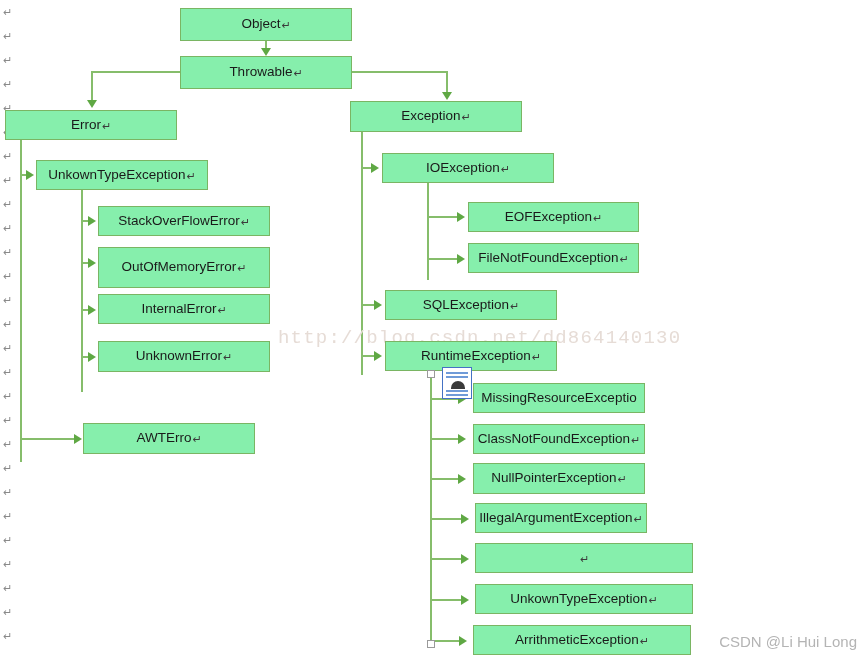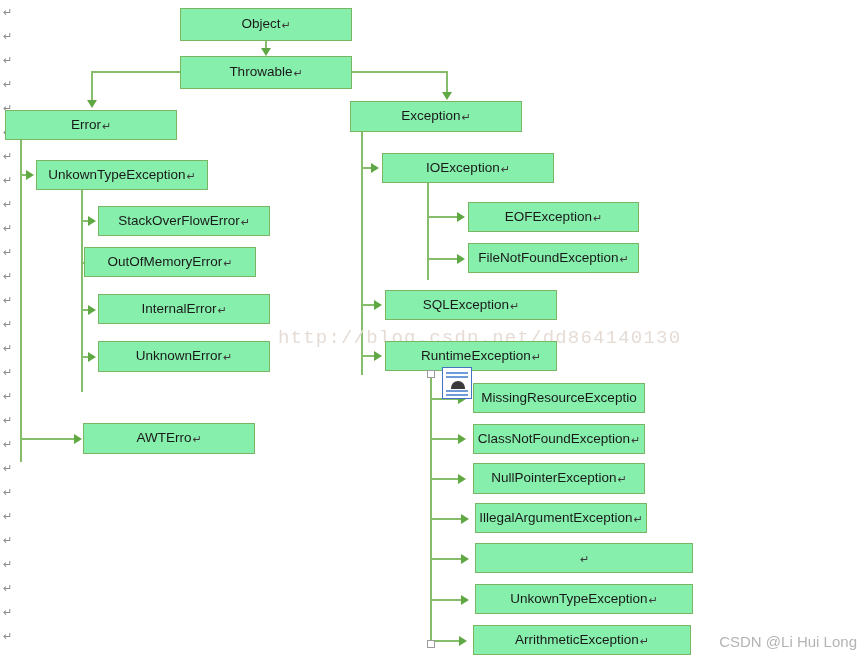--- a/index.html
+++ b/index.html
@@ -267,21 +267,21 @@
         <span class="pilcrow">↵</span>
       </div>
       <div class="node" style="left: 36px; top: 160px; width: 172px; height: 30px;">
         <span>UnkownTypeException</span>
         <span class="pilcrow">↵</span>
       </div>
       <div class="node" style="left: 98px; top: 206px; width: 172px; height: 30px;">
         <span>StackOverFlowError</span>
         <span class="pilcrow">↵</span>
       </div>
-      <div class="node" style="left: 84px; top: 247px; width: 172px; height: 30px;">
+      <div class="node" style="left: 98px; top: 247px; width: 172px; height: 41px;">
         <span>OutOfMemoryError</span>
         <span class="pilcrow">↵</span>
       </div>
       <div class="node" style="left: 98px; top: 294px; width: 172px; height: 30px;">
         <span>InternalError</span>
         <span class="pilcrow">↵</span>
       </div>
       <div class="node" style="left: 98px; top: 341px; width: 172px; height: 31px;">
         <span>UnknownError</span>
         <span class="pilcrow">↵</span>

